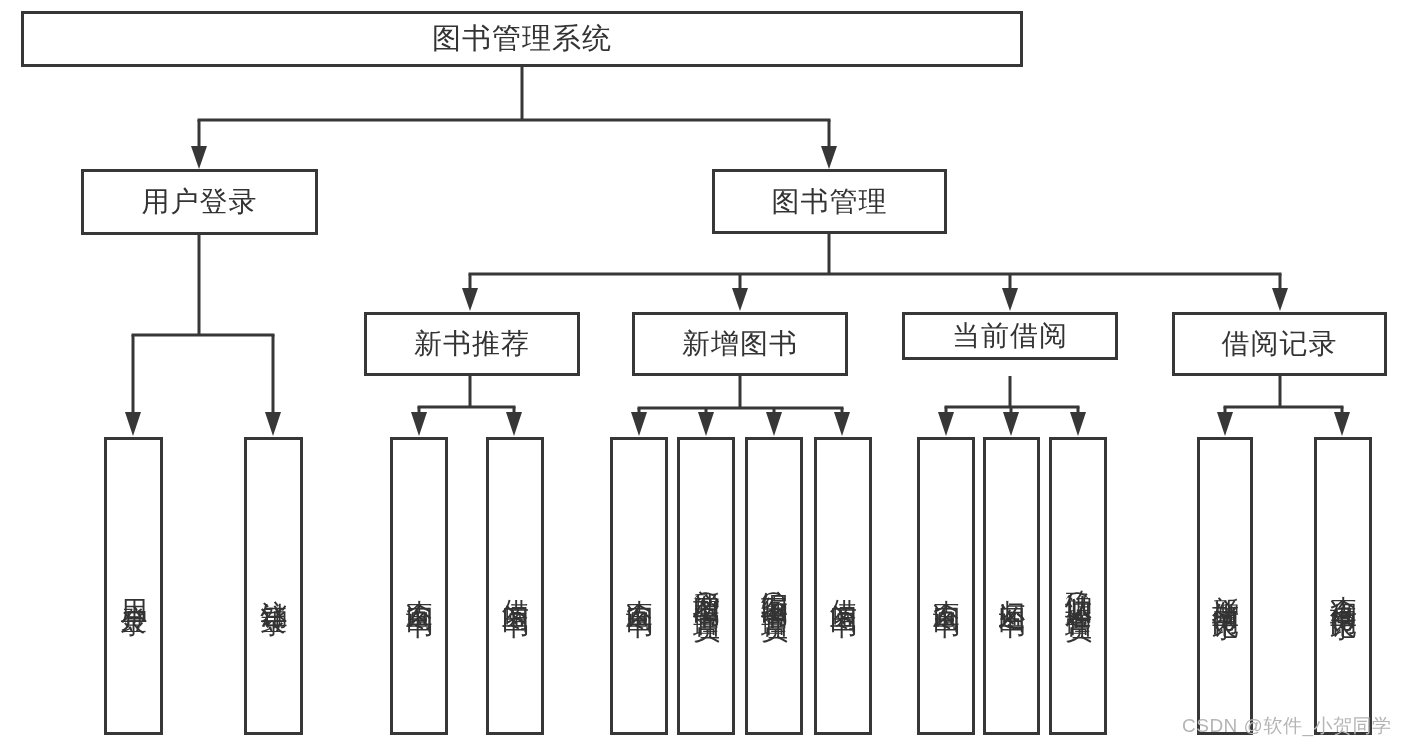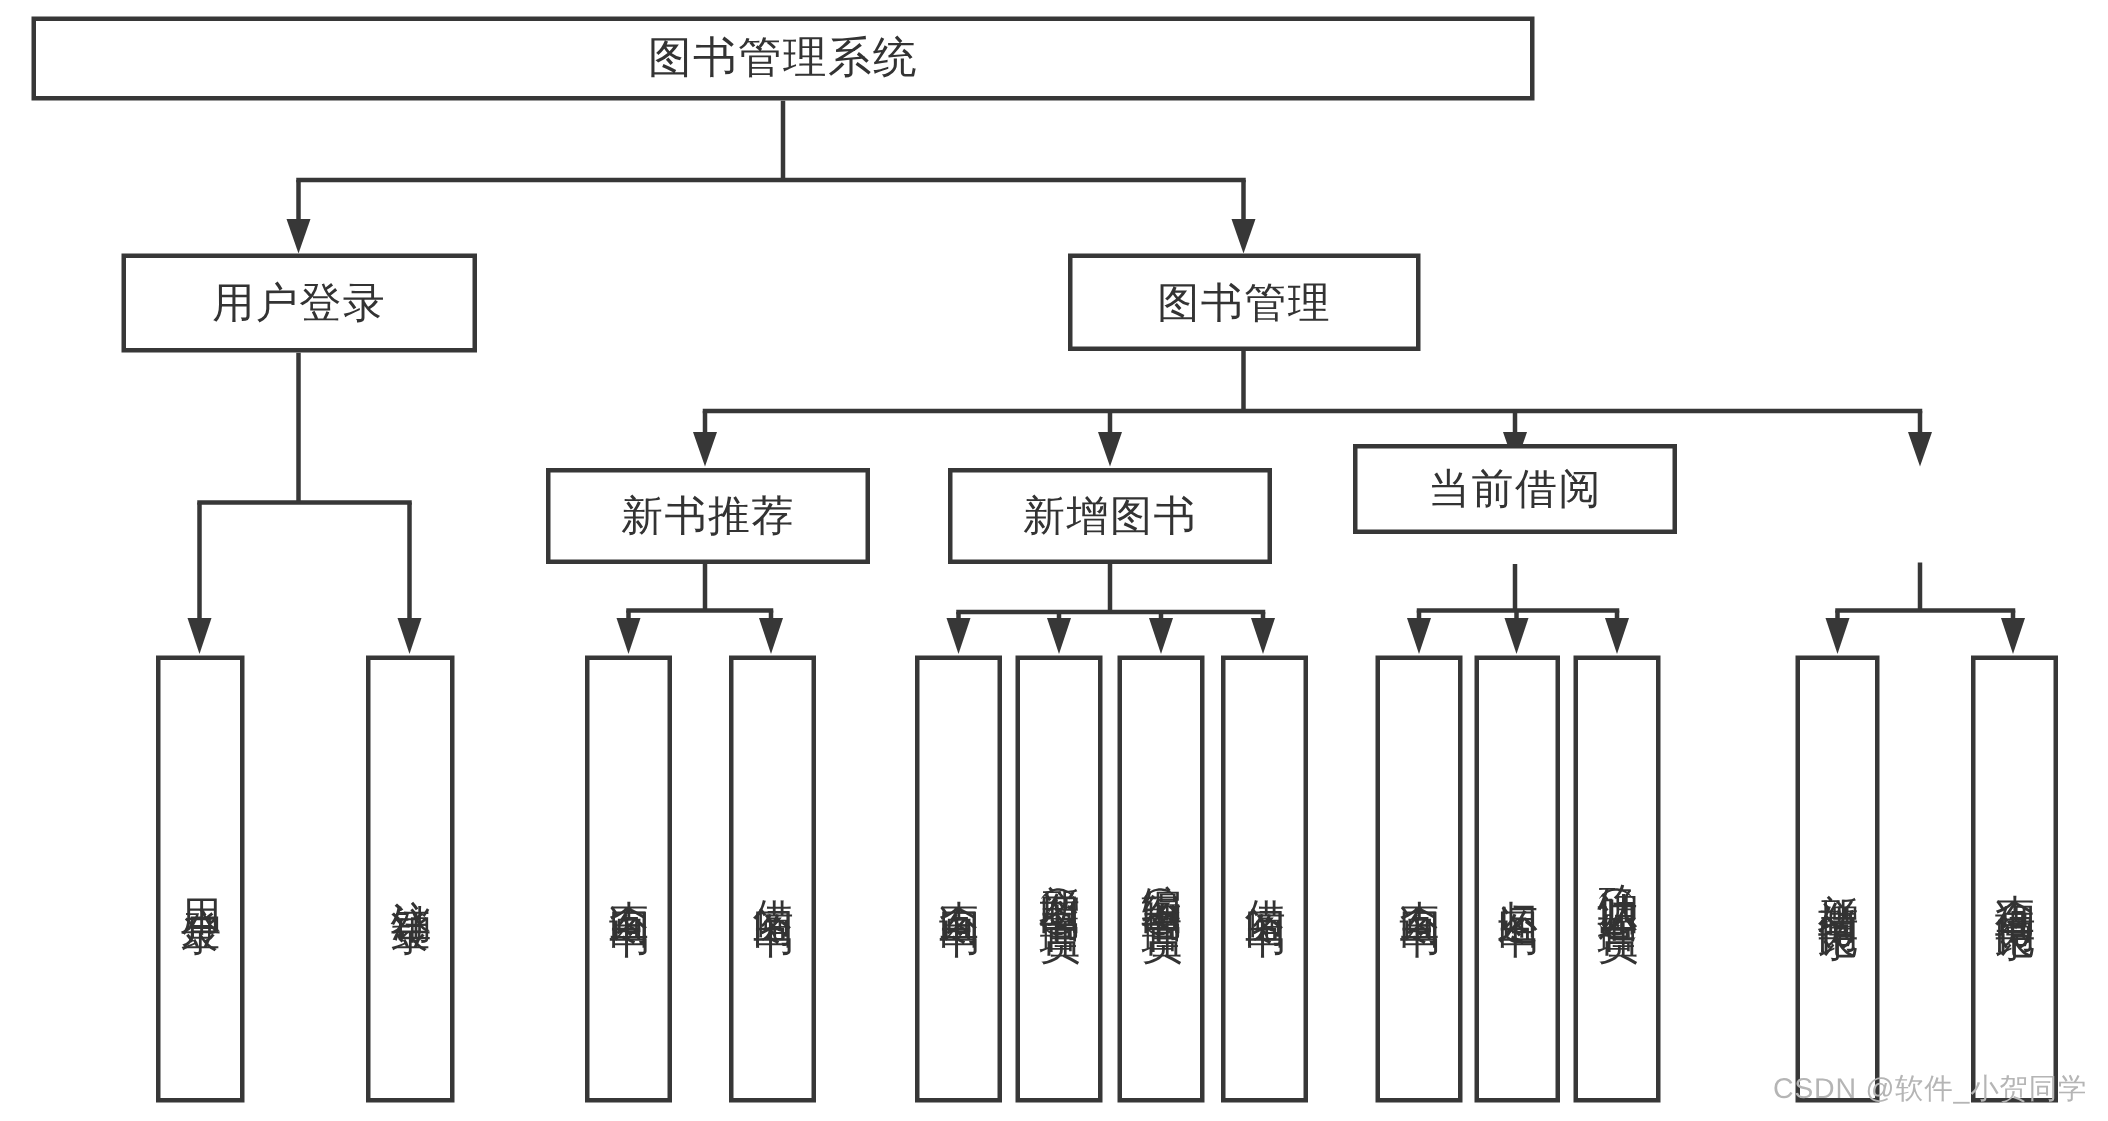--- a/index.html
+++ b/index.html
@@ -141,22 +141,25 @@
   <div class="node node-h" style="left:712px;top:169px;width:235px;height:65px;align-items:center;">
     <span>图书管理</span>
   </div>
 
   <div class="node node-h" style="left:364px;top:312px;width:216px;height:64px;">
     <span>新书推荐</span>
   </div>
   <div class="node node-h" style="left:632px;top:312px;width:216px;height:64px;">
     <span>新增图书</span>
   </div>
-  <div class="node node-h" style="left:902px;top:296px;width:216px;height:60px;">
+  <div class="node node-h" style="left:902px;top:312px;width:216px;height:48px;">
     <span>当前借阅</span>
+  </div>
+  <div class="node node-h" style="left:1172px;top:312px;width:215px;height:64px;">
+    <span>借阅记录</span>
   </div>
 
   <div class="node node-v" style="left:104px;width:59px;">
     <span class="vlabel">用户登录</span>
   </div>
   <div class="node node-v" style="left:244px;width:59px;">
     <span class="vlabel">注销登录</span>
   </div>
 
   <div class="node node-v" style="left:390px;">

